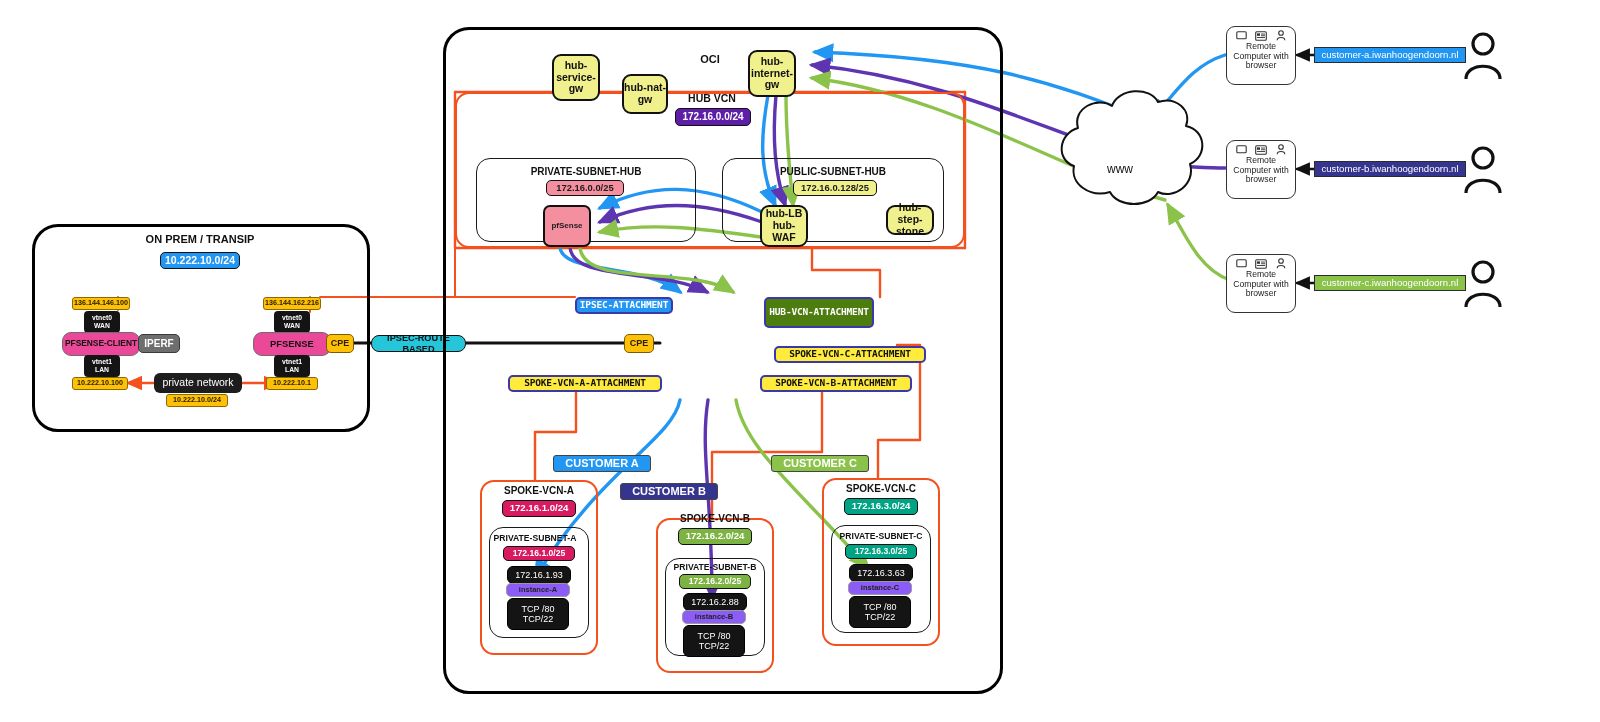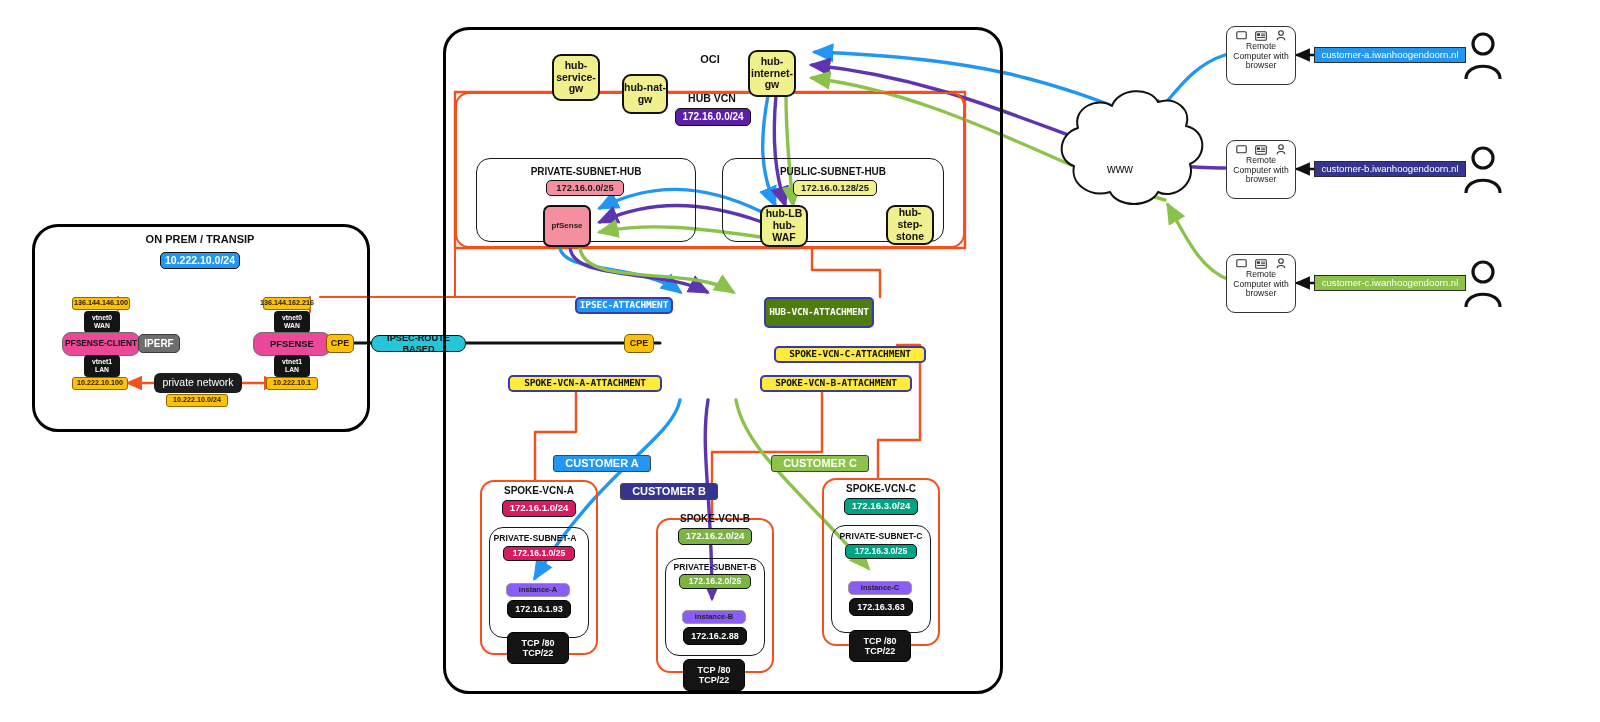--- a/index.html
+++ b/index.html
@@ -62,22 +62,21 @@
     font-size: 10.5px;
     font-weight: bold;
     color: #111;
     flex-direction: column;
   }
   .blk {
     background: #141414;
     color: #ffffff;
     border: 1.5px solid #000;
     border-radius: 6px;
-    font-weight: bold;
-    margin-top: 34px;
+    font-weight: normal;
   }
   .grey-chip {
     background: #8b5cf6;
     color: #222;
     border: 1.4px solid #9a9a9a;
     border-radius: 5px;
     font-size: 7.5px;
     font-weight: bold;
     text-align: center;
   }
@@ -301,21 +300,21 @@
     <span>WAN</span>
   </div>
   <div class="node pfbody" style="left:62px; top:332px; width:78px; height:24px; font-size:8.4px;">PFSENSE-CLIENT</div>
   <div class="node iperf" style="left:138px; top:334px; width:42px; height:19px;">IPERF</div>
   <div class="node iface" style="left:84px; top:355px; width:36px; height:22px;">
     <span>vtnet1</span>
     <span>LAN</span>
   </div>
   <div class="node ipbox" style="left:72px; top:377px; width:56px; height:13px;">10.222.10.100</div>
 
-  <div class="node ipbox" style="left:263px; top:297px; width:48px; height:13px;">136.144.162.216</div>
+  <div class="node ipbox" style="left:263px; top:297px; width:58px; height:13px;">136.144.162.216</div>
   <div class="node iface" style="left:274px; top:311px; width:36px; height:22px;">
     <span>vtnet0</span>
     <span>WAN</span>
   </div>
   <div class="node pfbody" style="left:253px; top:332px; width:78px; height:24px;">PFSENSE</div>
   <div class="node cpe" style="left:326px; top:334px; width:28px; height:19px;">CPE</div>
   <div class="node iface" style="left:274px; top:355px; width:36px; height:22px;">
     <span>vtnet1</span>
     <span>LAN</span>
   </div>
@@ -354,21 +353,21 @@
   <div class="node pill" style="left:546px; top:180px; width:78px; height:16px; background:#f48fa0; color:#1c1c1c; font-size:9.4px;">172.16.0.0/25</div>
   <div class="node" style="left:543px; top:205px; width:48px; height:42px; background:#f48fa0; border:2px solid #111; border-radius:7px; font-size:8px; font-weight:bold; color:#1c1c1c;">pfSense</div>
 
   <div class="node shell-thin" style="left:722px; top:158px; width:222px; height:84px;"></div>
   <div class="node title-txt" style="left:752px; top:165px; width:162px; height:14px; font-size:10px;">PUBLIC-SUBNET-HUB</div>
   <div class="node pill" style="left:793px; top:180px; width:84px; height:16px; background:#f0f08c; color:#1c1c1c; font-size:9.4px;">172.16.0.128/25</div>
   <div class="node gw" style="left:760px; top:205px; width:48px; height:42px;">
     <span>hub-LB</span>
     <span>hub-WAF</span>
   </div>
-  <div class="node gw" style="left:886px; top:205px; width:48px; height:40px;">
+  <div class="node gw" style="left:886px; top:205px; width:48px; height:30px;">
     <span>hub-step-</span>
     <span>stone</span>
   </div>
 
 
   <div class="node mono-att" style="left:575px; top:297px; width:98px; height:17px; background:#2196f3; color:#ffffff;">IPSEC-ATTACHMENT</div>
   <div class="node mono-att" style="left:764px; top:297px; width:110px; height:31px; background:#4d7c0f; color:#ffffff;">HUB-VCN-ATTACHMENT</div>
   <div class="node mono-att" style="left:508px; top:375px; width:154px; height:17px; background:#ffeb3b; color:#111111;">SPOKE-VCN-A-ATTACHMENT</div>
   <div class="node mono-att" style="left:760px; top:375px; width:152px; height:17px; background:#ffeb3b; color:#111111;">SPOKE-VCN-B-ATTACHMENT</div>
   <div class="node mono-att" style="left:774px; top:346px; width:152px; height:17px; background:#ffeb3b; color:#111111;">SPOKE-VCN-C-ATTACHMENT</div>

